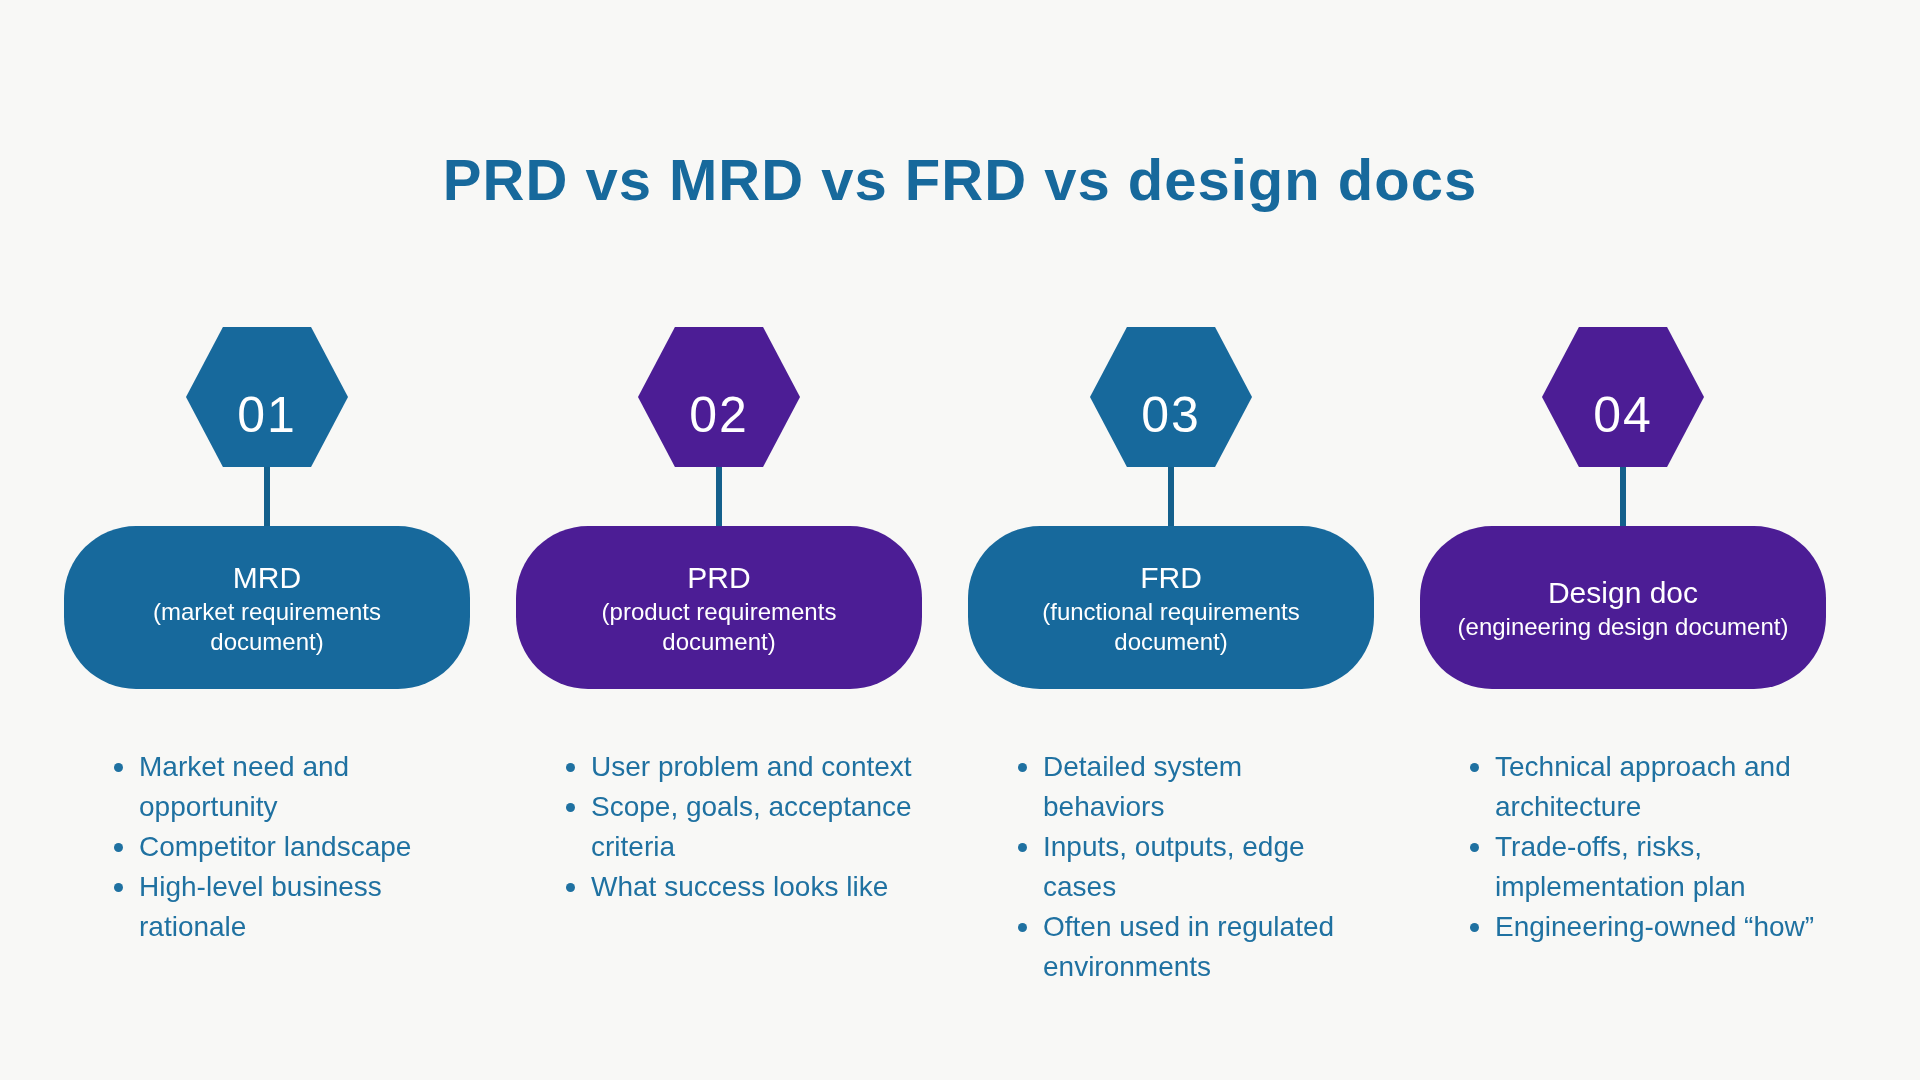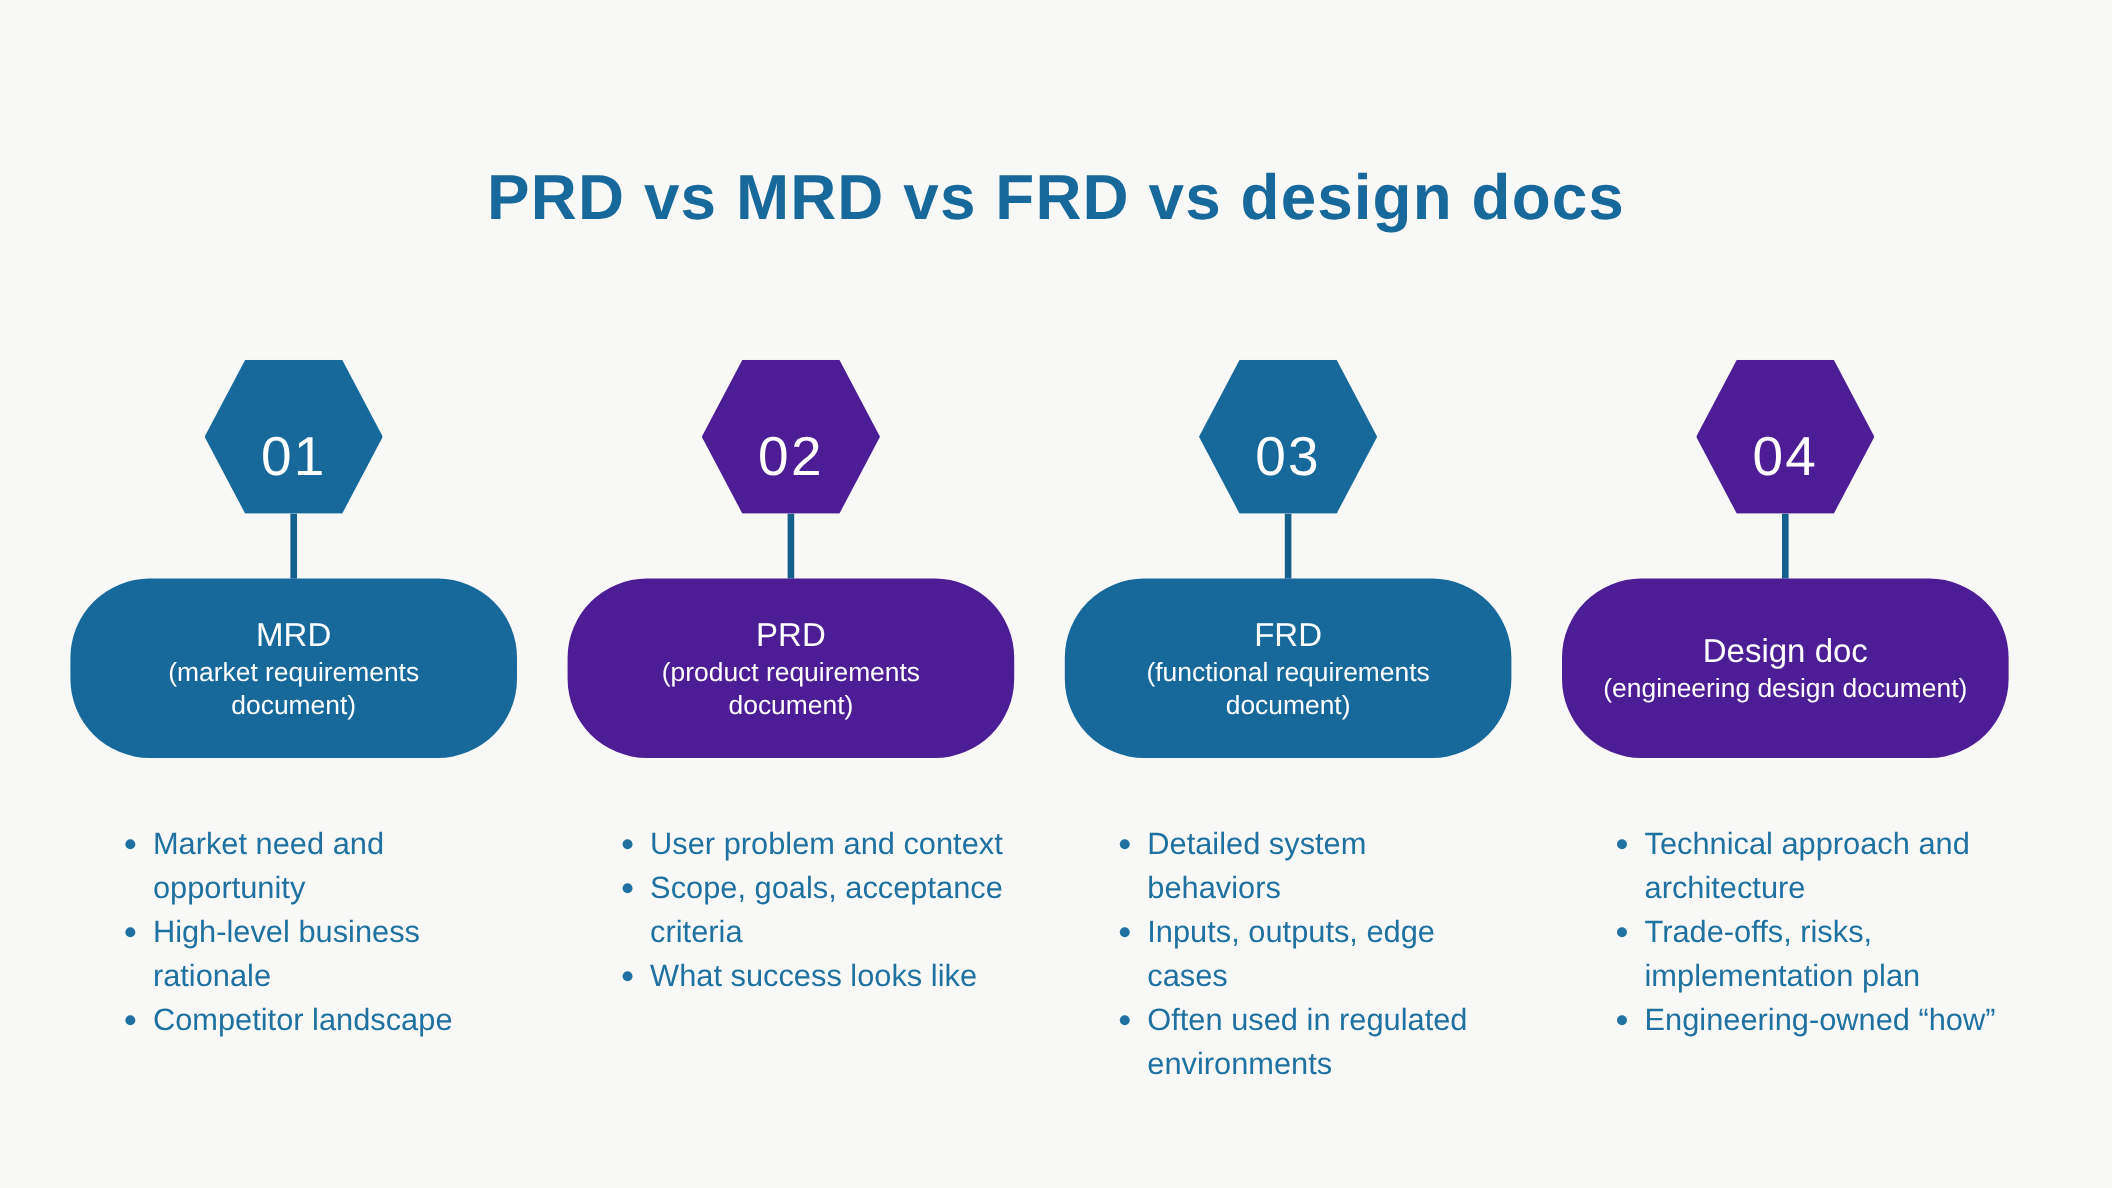--- a/index.html
+++ b/index.html
@@ -104,22 +104,22 @@
     <div class="hex dark">
       <span>01</span>
     </div>
     <div class="connector"></div>
     <div class="pill dark">
       <div class="pill-title">MRD</div>
       <div class="pill-subtitle">(market requirements document)</div>
     </div>
     <ul class="bullets">
       <li>Market need and opportunity</li>
+      <li>Competitor landscape</li>
       <li>High-level business rationale</li>
-      <li>Competitor landscape</li>
     </ul>
   </div>
 
   <div class="column">
     <div class="hex light">
       <span>02</span>
     </div>
     <div class="connector"></div>
     <div class="pill light">
       <div class="pill-title">PRD</div>

